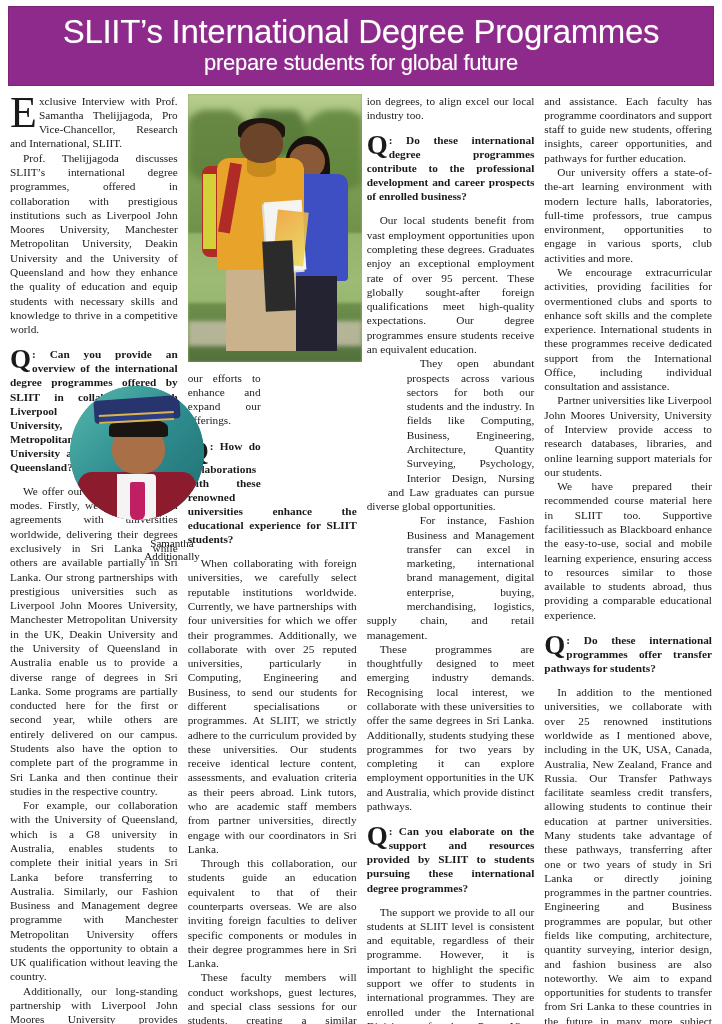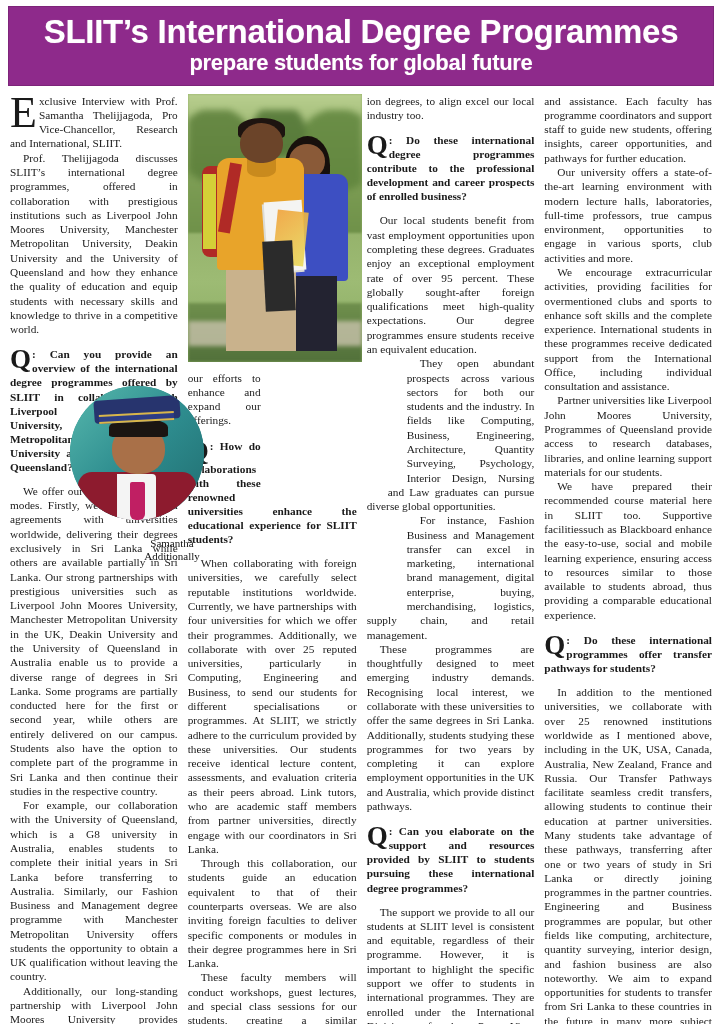--- a/index.html
+++ b/index.html
@@ -24,21 +24,21 @@
     background: #8e2a8b;
     width: 706px;
     margin: 0 auto 8px auto;
     padding: 7px 10px 9px 10px;
     text-align: center;
     color: #ffffff;
     font-family: "Liberation Sans", "DejaVu Sans", sans-serif;
     border: 1px solid #7d2479;
   }
   .headline-line {
-    font-weight: bold;
+    font-weight: normal;
     font-size: 33px;
     line-height: 1.12;
     letter-spacing: -0.3px;
     white-space: nowrap;
     text-shadow: 0 0 1px rgba(255,255,255,0.35);
   }
   .headline-line.second { font-size: 22px; }
 
   
   .columns {
@@ -269,21 +269,21 @@
       <p class="indent">These programmes are thoughtfully designed to meet emerging industry demands. Recognising local interest, we collaborate with these universities to offer the same degrees in Sri Lanka. Additionally, students studying these programmes for two years by completing it can explore employment opportunities in the UK and Australia, which provide distinct pathways.</p>
       <p class="q"><span class="qmark">Q</span><span>: Can you elaborate on the support and resources provided by SLIIT to students pursuing these international degree programmes?</span></p>
       <p class="indent">The support we provide to all our students at SLIIT level is consistent and equitable, regardless of their programme. However, it is important to highlight the specific support we offer to students in international programmes. They are enrolled under the International Division of the Pro Vice-Chancellor’s (Research and International) Office, ensuring dedicated attention.</p>
 
     </div>
 
     <div class="col">
       <p>and assistance. Each faculty has programme coordinators and support staff to guide new students, offering insights, career opportunities, and pathways for further education.</p>
       <p class="indent">Our university offers a state-of-the-art learning environment with modern lecture halls, laboratories, full-time professors, true campus environment, opportunities to engage in various sports, club activities and more.</p>
       <p class="indent">We encourage extracurricular activities, providing facilities for overmentioned clubs and sports to enhance soft skills and the complete experience. International students in these programmes receive dedicated support from the International Office, including individual consultation and assistance.</p>
-      <p class="indent">Partner universities like Liverpool John Moores University, Programmes of Queensland provide access to research databases, libraries, and online learning support materials for our students.</p>
+      <p class="indent">Partner universities like Liverpool John Moores University, University of Interview provide access to research databases, libraries, and online learning support materials for our students.</p>
       <p class="indent">We have prepared their recommended course material here in SLIIT too. Supportive facilitiessuch as Blackboard enhance the easy-to-use, social and mobile learning experience, ensuring access to resources similar to those available to students abroad, thus providing a comparable educational experience.</p>
       <p class="q"><span class="qmark">Q</span><span>: Do these international programmes offer transfer pathways for students?</span></p>
       <p class="indent">In addition to the mentioned universities, we collaborate with over 25 renowned institutions worldwide as I mentioned above, including in the UK, USA, Canada, Australia, New Zealand, France and Russia. Our Transfer Pathways facilitate seamless credit transfers, allowing students to continue their education at partner universities. Many students take advantage of these pathways, transferring after one or two years of study in Sri Lanka or directly joining programmes in the partner countries. Engineering and Business programmes are popular, but other fields like computing, architecture, quantity surveying, interior design, and fashion business are also noteworthy. We aim to expand opportunities for students to transfer from Sri Lanka to these countries in the future in many more subject areas.</p>
 
     </div>
 
   </div>
 
   <div class="photo-portrait">
     <div class="pp-bg"></div>

